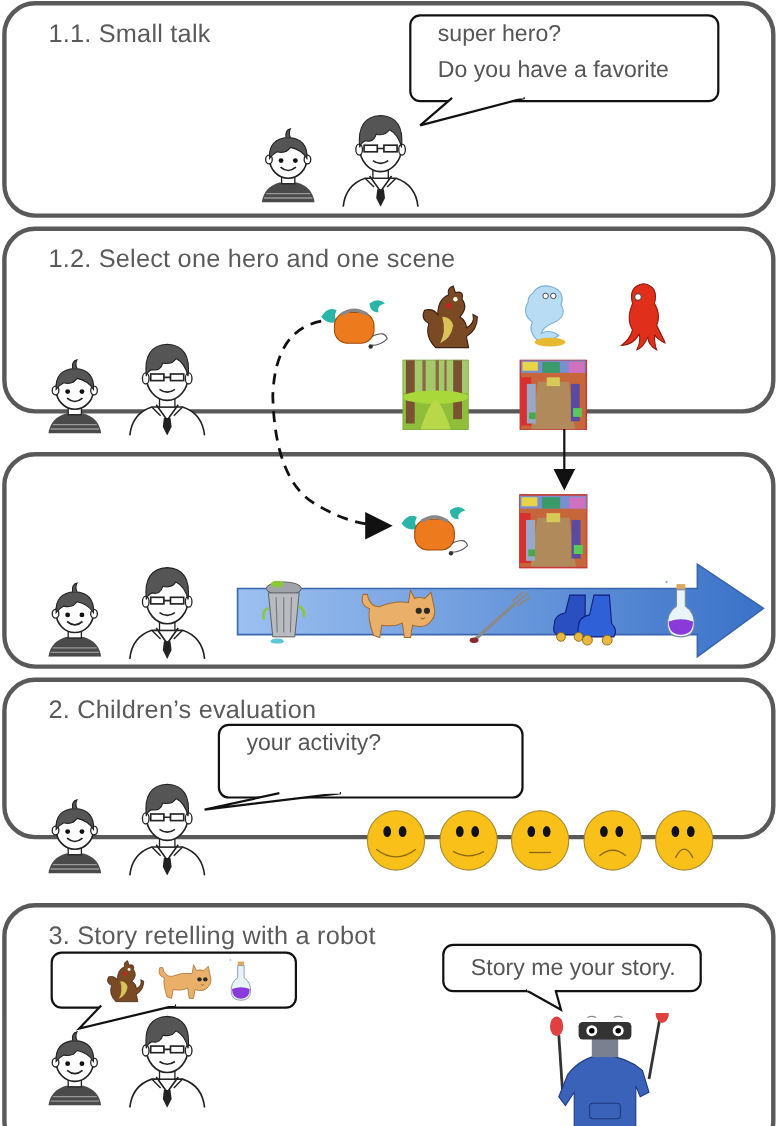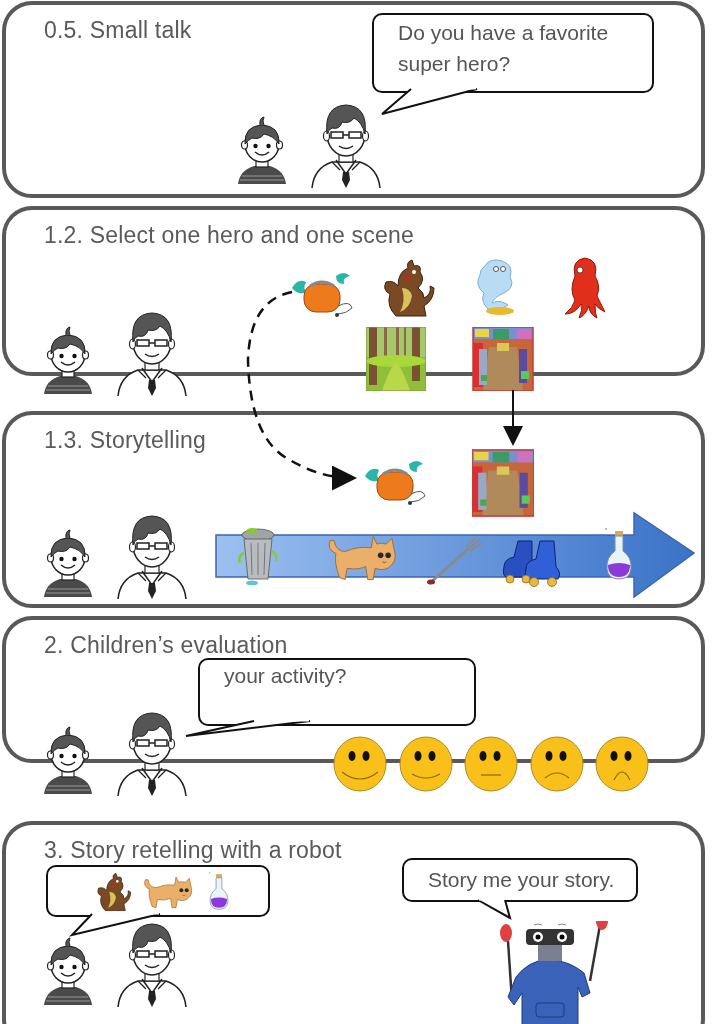--- a/index.html
+++ b/index.html
@@ -141,34 +141,34 @@
       <circle cx="60" cy="16" r="5" fill="#fff"></circle>
         <circle cx="60" cy="16" r="2.5" fill="#000"></circle>
       <circle cx="84" cy="16" r="5" fill="#fff"></circle>
         <circle cx="84" cy="16" r="2.5" fill="#000"></circle>
       <path d="M56 4 Q60 2 64 4 M80 4 Q84 2 88 4" stroke="#888" fill="none"></path>
     </symbol>
   </defs>
 </svg>
 
 <div class="panel" style="top:1px;height:197px;">
-  <div class="ptitle">0.5. Small talk</div>
+  <div class="ptitle">1.1. Small talk</div>
   <div class="abs" style="left:228px;top:109px;width:56px;height:70px;">
       <svg width="56" height="70">
         <use href="#child"></use>
       </svg>
     </div>
   <div class="abs" style="left:304px;top:95px;width:72px;height:88px;">
       <svg width="72" height="88">
         <use href="#adult"></use>
       </svg>
     </div>
   <div class="bubble" style="left:366px;top:8px;width:282px;height:80px;">
+    <span class="txt" style="padding-top:0">super hero?</span>
     <span class="txt">Do you have a favorite</span>
-    <span class="txt" style="padding-top:0">super hero?</span>
   </div>
 </div>
 
 <div class="panel" style="top:206px;height:170px;">
   <div class="ptitle">1.2. Select one hero and one scene</div>
   <div class="abs" style="left:34px;top:114px;">
       <svg width="56" height="70">
         <use href="#child"></use>
       </svg>
     </div>
@@ -203,21 +203,20 @@
       </svg>
     </div>
   <div class="abs" style="left:466px;top:117px;">
       <svg width="62" height="64">
         <use href="#market"></use>
       </svg>
     </div>
 </div>
 
 <div class="panel" style="top:411px;height:197px;">
-  <div class="ptitle">1.3. Storytelling</div>
   <div class="abs" style="left:34px;top:112px;">
       <svg width="56" height="70">
         <use href="#child"></use>
       </svg>
     </div>
   <div class="abs" style="left:110px;top:96px;">
       <svg width="72" height="88">
         <use href="#adult"></use>
       </svg>
     </div>

